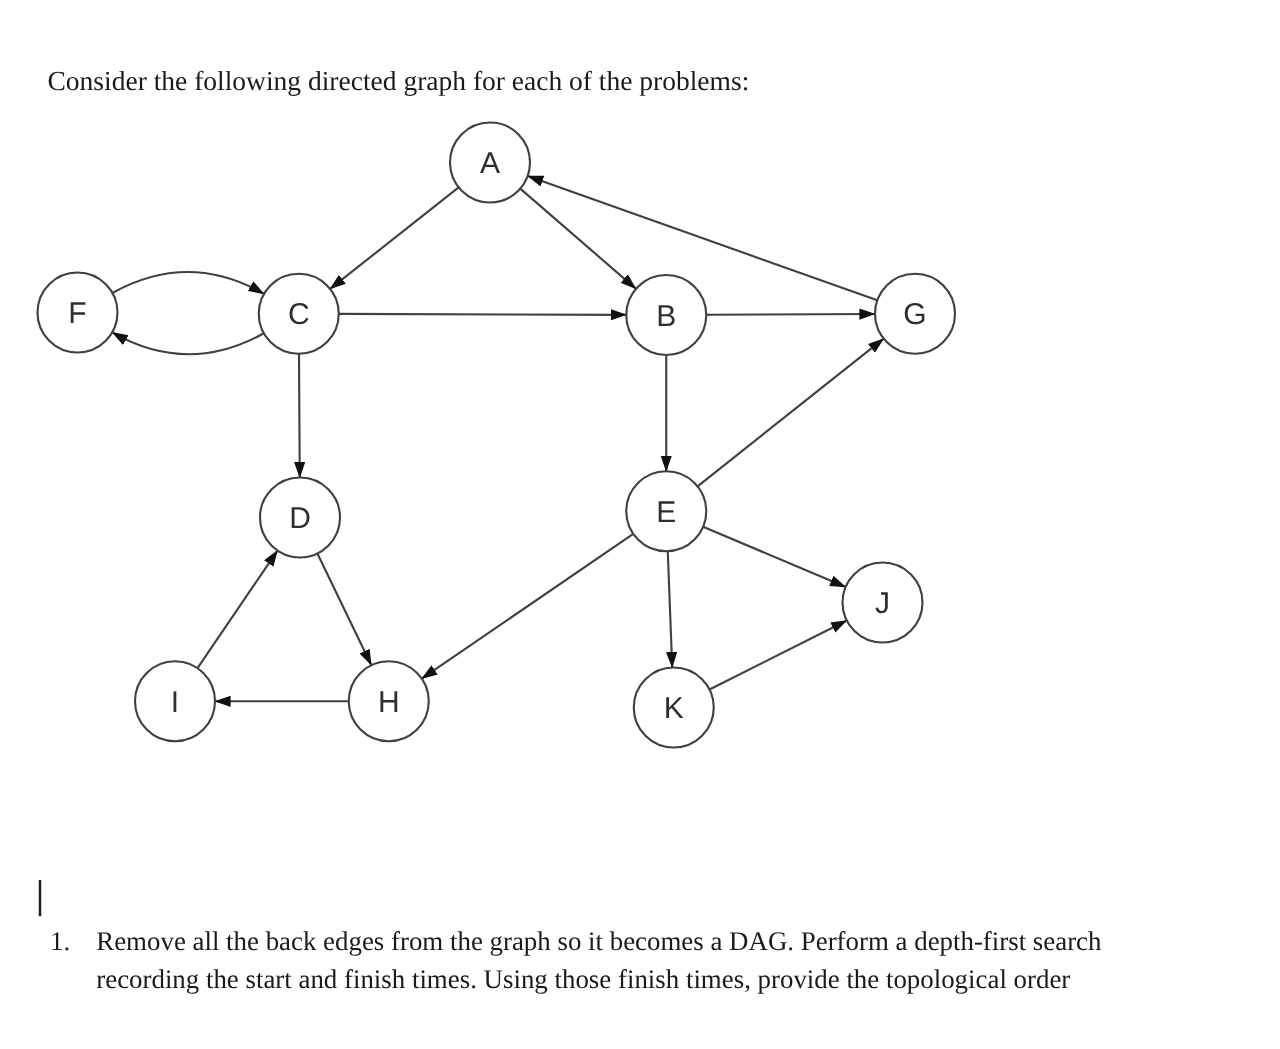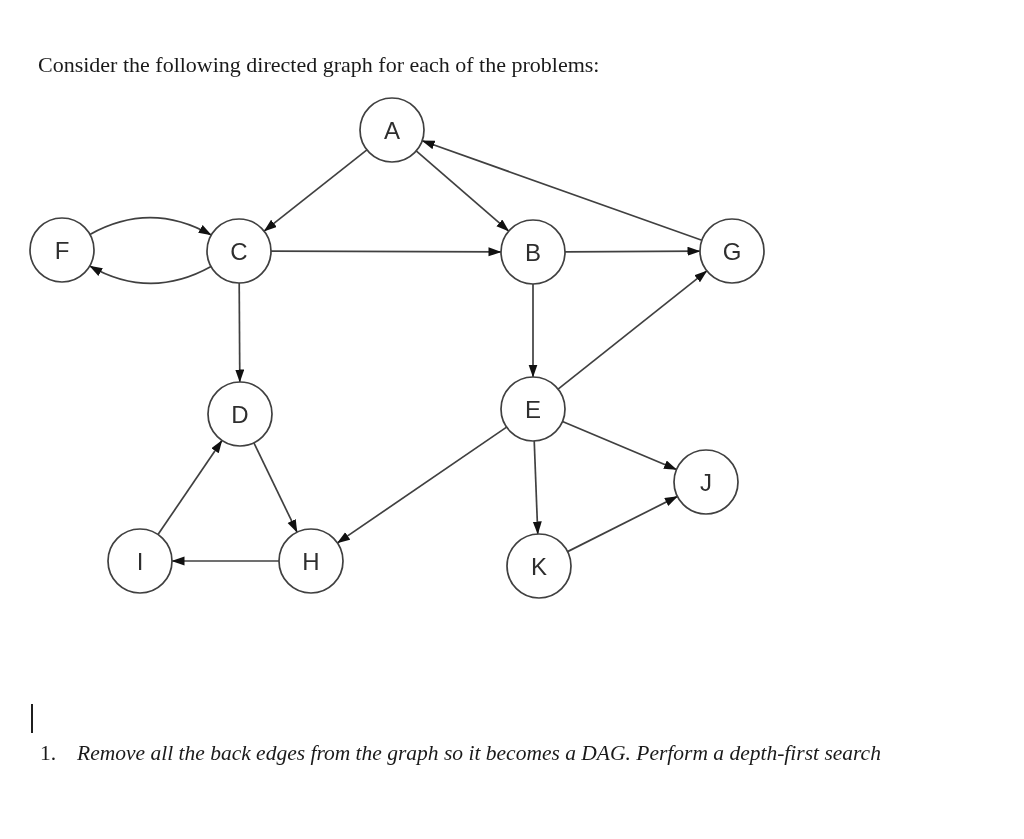--- a/index.html
+++ b/index.html
@@ -45,21 +45,21 @@
     top: 738px;
     display: flex;
     align-items: flex-start;
     font-size: 21.5px;
     line-height: 30px;
   }
   .problem .num {
     width: 37px;
     flex: 0 0 37px;
   }
-  .problem .ptext span { display: block; white-space: nowrap; font-style: italic; }
+  .problem .ptext span { display: block; white-space: nowrap; }
 </style>
 </head>
 <body>
 
 <div class="page">
 
   <p class="intro">Consider the following directed graph for each of the problems:</p>
 
   <svg id="graph" viewBox="0 0 1024 839">
       <defs>
@@ -129,16 +129,17 @@
         <text x="539" y="566" dy="8.5" text-anchor="middle" fill="#2e2e2e">K</text>
       </g>
     </svg>
 
   <div class="cursor-bar"></div>
 
   <div class="problem">
     <span class="num">1.</span>
     <span class="ptext">
       <span>Remove all the back edges from the graph so it becomes a DAG. Perform a depth-first search</span>
+      <span>recording the start and finish times. Using those finish times, provide the topological order</span>
     </span>
   </div>
 
 </div>
 
 </body></html>

